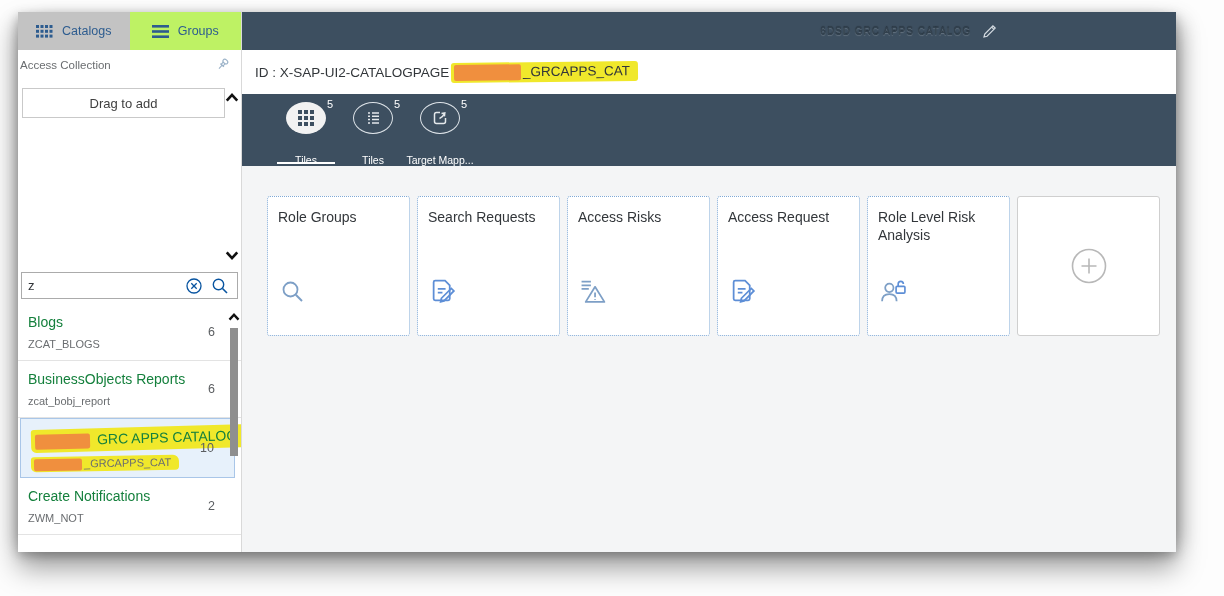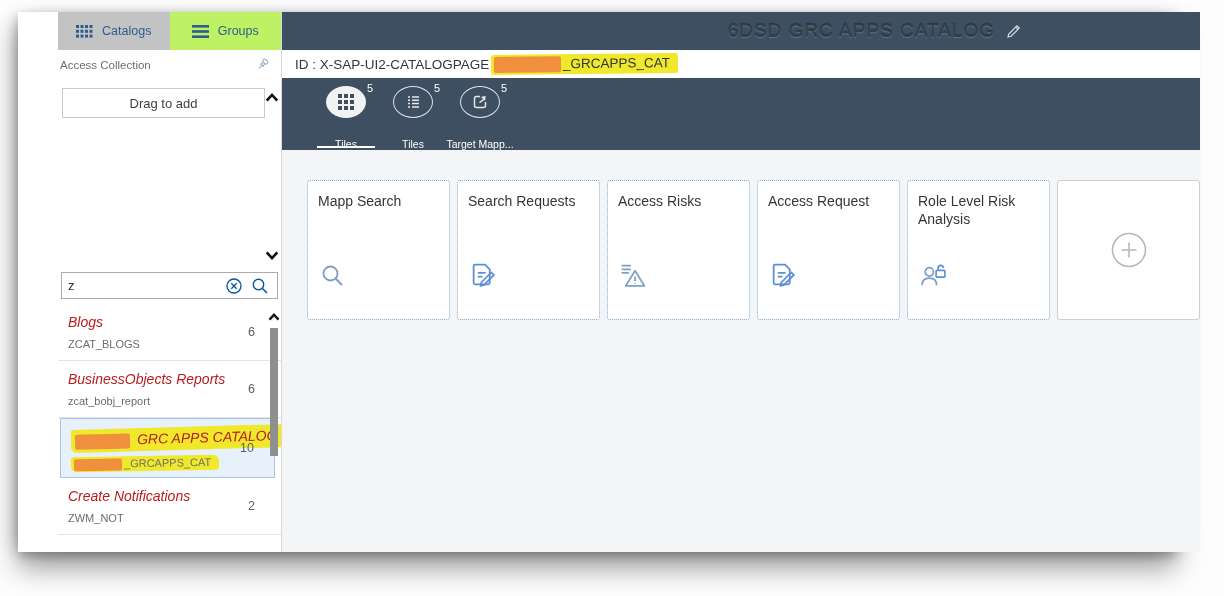--- a/index.html
+++ b/index.html
@@ -3,21 +3,21 @@
 <meta charset="utf-8">
 <style>
   * { margin:0; padding:0; box-sizing:border-box; }
   html,body { width:1224px; height:596px; background:#ffffff; overflow:hidden;
     font-family:"Liberation Sans", sans-serif; }
   .page { position:relative; width:1224px; height:596px; background:#fdfdfd; }
 
   
   .window { position:absolute; left:18px; top:12px; width:1158px; height:540px;
     background:#ffffff; display:flex;
-    box-shadow:0 16px 26px rgba(0,0,0,.38), 0 4px 10px rgba(0,0,0,.22), 14px 0 18px -8px rgba(0,0,0,.18), -12px 0 16px -8px rgba(0,0,0,.15);padding-left:40px; }
+    box-shadow:0 16px 26px rgba(0,0,0,.38), 0 4px 10px rgba(0,0,0,.22), 14px 0 18px -8px rgba(0,0,0,.18), -12px 0 16px -8px rgba(0,0,0,.15); }
 
   
   .sidebar { width:224px; height:100%; background:#fff; border-right:1px solid #d9d9d9;
     display:flex; flex-direction:column; position:relative; }
   .side-tabs { display:flex; height:38px; flex:none; }
   .side-tab { width:112px; display:flex; align-items:center; justify-content:center; gap:9px;
     font-size:12.5px; color:#2d5c8f; cursor:pointer; background:#bef264; }
   .side-tab.selected { background:#c3c3c3; }
   .collection-row { height:30px; flex:none; display:flex; align-items:center;
     justify-content:space-between; padding:0 10px 0 2px; }
@@ -31,21 +31,21 @@
   .search-row { flex:none; height:27px; margin:4px 3px 0 3px; border:1px solid #ababab;
     display:flex; align-items:center; background:#fff; }
   .search-row input { flex:1; border:none; outline:none; font-size:13px; color:#32363a;
     padding:0 6px; font-family:"Liberation Sans", sans-serif; background:transparent; min-width:0; }
   .search-row .s-icon { flex:none; width:22px; height:18px; margin-right:4px; cursor:pointer; }
 
   .cat-list { flex:1; margin-top:5px; position:relative; overflow:hidden; }
   .cat-item { position:relative; min-height:57px; padding:8px 34px 6px 10px;
     border-bottom:1px solid #e3e3e3; cursor:pointer; }
   .cat-item.selected { background:#e7f1fb; border:1px solid #a9c6e8; margin:0 6px 0 2px; }
-  .cat-title { font-size:14px; color:#b91c1c; line-height:20px;font-style:italic; }
+  .cat-title { font-size:14px; color:#15803d; line-height:20px; }
   .cat-id { font-size:11px; color:#6a6d70; margin-top:6px; }
   .cat-count { position:absolute; right:26px; top:50%; transform:translateY(-50%);
     font-size:12.5px; color:#5b5e61; }
   .cat-item.selected .cat-count { right:20px; }
 
   
   .sb-scroll { position:absolute; right:1px; top:0; bottom:0; width:12px; }
   .sb-chev { position:absolute; top:8px; left:0; width:12px; height:10px; cursor:pointer; }
   .sb-thumb { position:absolute; top:24px; left:2px; width:8px; height:128px;
     background:#8f8f8f; cursor:grab; }
@@ -56,23 +56,23 @@
   .hl-strip.small { padding:1px 8px 1px 3px; transform:rotate(-1deg); }
   .redact { display:inline-block; vertical-align:middle; background:#f08f3e;
     width:55px; height:15px; margin-right:7px; border-radius:2px; }
   .redact.sm { width:48px; height:12px; margin-right:2px; }
 
   
   .main { flex:1; height:100%; display:flex; flex-direction:column; background:#f4f5f6; }
   .main-top { flex:none; height:38px; background:#3d4f60; position:relative; }
   .title-group { position:absolute; right:178px; top:0; height:38px; display:flex;
     align-items:center; gap:10px; }
-  .hdr-title { font-size:19px; letter-spacing:1px; color:#31404d;
+  .hdr-title { font-size:10px; letter-spacing:1px; color:#31404d;
     text-shadow:0 1px 1px rgba(255,255,255,.22), 0 -1px 1px rgba(0,0,0,.35); }
-  .id-bar { flex:none; height:28px; background:#fff; display:flex; align-items:center;
+  .id-bar { flex:none; height:44px; background:#fff; display:flex; align-items:center;
     padding-left:13px; font-size:13.5px; color:#32363a; }
   .id-hl { display:inline-block; background:#f0e82b; padding:2px 8px 2px 3px; margin-left:2px;
     transform:rotate(-.6deg); border-radius:3px; }
   .id-hl .redact { width:67px; height:16px; margin-right:2px; }
 
   .icon-bar { flex:none; height:72px; background:#3d4f60; display:flex;
     padding-left:31px; gap:1px; }
   .vtab { width:66px; position:relative; display:flex; flex-direction:column;
     align-items:center; padding-top:8px; cursor:pointer; }
   .vtab.selected::after { content:""; position:absolute; bottom:2px; left:4px; right:4px;
@@ -293,21 +293,21 @@
           </svg>
         </span>
         <span class="vlabel">Target Mapp...</span>
       </div>
     </div>
 
     <div class="content">
       <div class="tile-row">
 
         <div class="tile">
-          <div class="tile-title">Mapp Search</div>
+          <div class="tile-title">Role Groups</div>
           <span class="tile-icon">
             <svg width="26" height="26" viewBox="0 0 26 26">
               <circle cx="10.5" cy="10.5" r="7" fill="none" stroke="#7d9fc6" stroke-width="1.8"></circle>
               <path d="M15.8 15.8 L22 22" stroke="#7d9fc6" stroke-width="2"></path>
             </svg>
           </span>
         </div>
 
         <div class="tile">
           <div class="tile-title">Search Requests</div>

